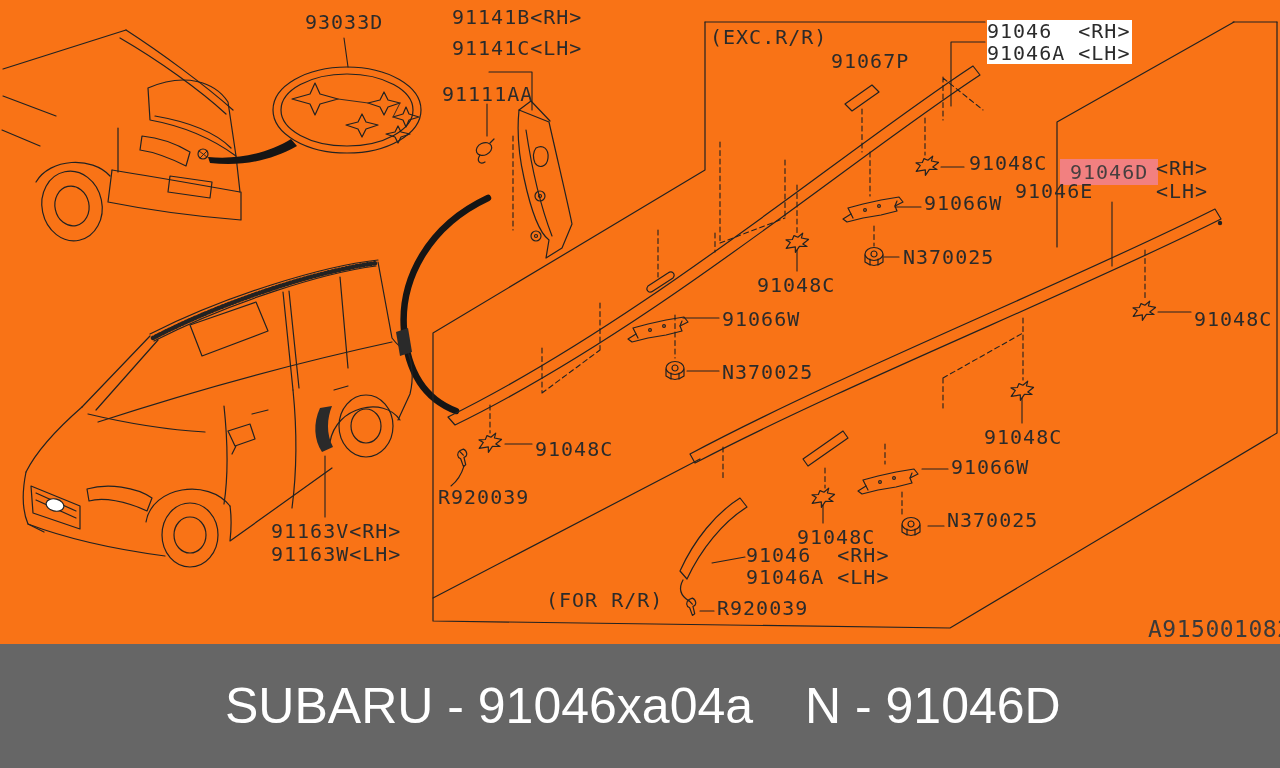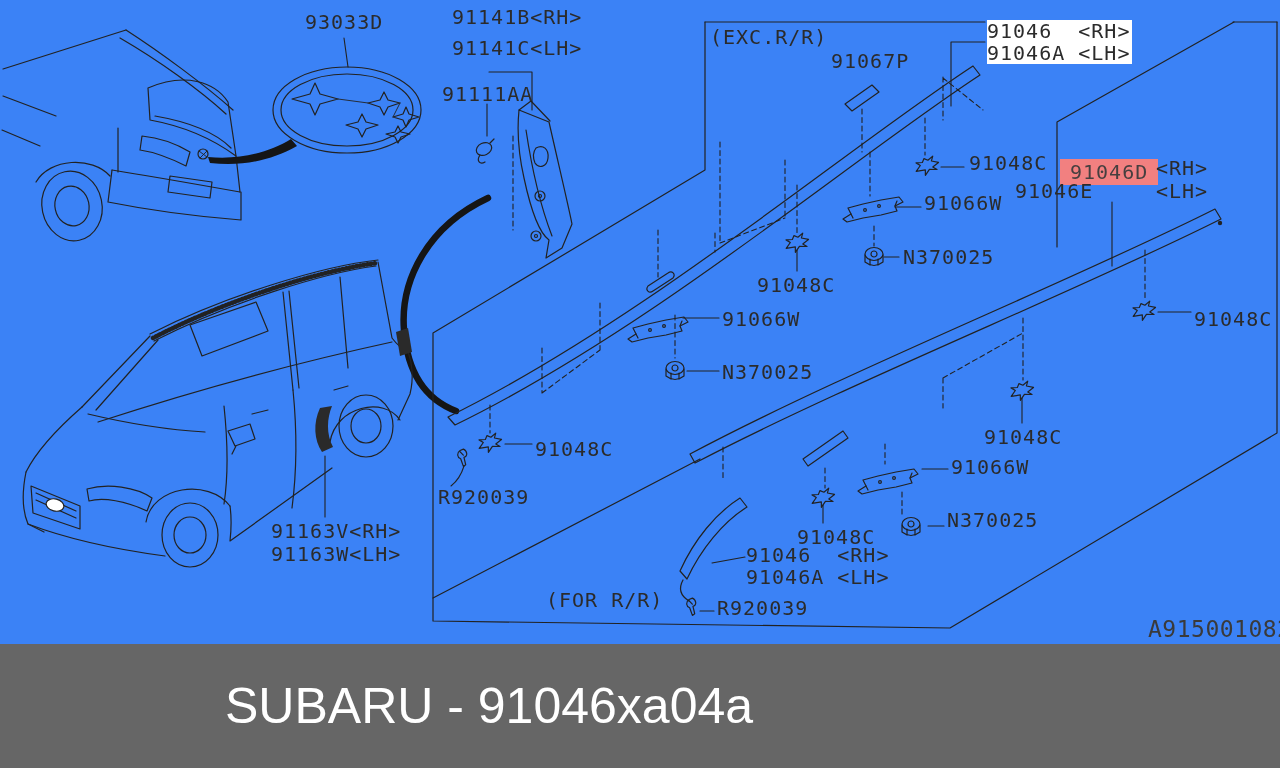--- a/index.html
+++ b/index.html
@@ -1,16 +1,16 @@
 <!DOCTYPE html>
 <html style="--hl: #f28080; --fbg: #666666;"><head>
 <meta charset="utf-8">
 <style>
   html,body{margin:0;padding:0;background:#fff;}
-  #stage{position:relative;width:1280px;height:768px;background:#3b82f6;overflow:hidden;
+  #stage{position:relative;width:1280px;height:768px;background:#f97316;overflow:hidden;
          font-family:"DejaVu Sans Mono",monospace;}
   svg.art{position:absolute;left:0;top:0;}
   .lbl{position:absolute;font-size:20px;line-height:22px;letter-spacing:1px;color:#2b2b2b;
        white-space:pre;}
   .lbl.bg{background:#fff;padding-right:2px;}
   .lbl.small{font-size:23px;line-height:19px;color:#3a3a3a;letter-spacing:0.5px;}
   .hlbox{position:absolute;left:1060px;top:159px;width:98px;height:26px;background:var(--hl,#f28080);
          display:flex;align-items:center;}
   .hlbox .lblin{font-size:20px;letter-spacing:1px;color:#463f3f;padding-left:10px;white-space:pre;}
   #footer{position:absolute;left:0;top:644px;width:1280px;height:141px;background:var(--fbg,#666666);}
@@ -240,15 +240,16 @@
 <div class="lbl" style="left:797px;top:526px">91048C</div>
 <div class="lbl" style="left:746px;top:544px">91046  &lt;RH&gt;</div>
 <div class="lbl" style="left:746px;top:566px">91046A &lt;LH&gt;</div>
 <div class="lbl" style="left:717px;top:597px">R920039</div>
 <div class="lbl" style="left:271px;top:520px">91163V&lt;RH&gt;</div>
 <div class="lbl" style="left:271px;top:543px">91163W&lt;LH&gt;</div>
 <div class="lbl small" style="left:1148px;top:620px">A915001082</div>
 
 <div id="footer">
   <span class="ftxt" id="f-left">SUBARU - 91046xa04a</span>
+  <span class="ftxt" id="f-right">N - 91046D</span>
 </div>
 
 </div>
 
 </body></html>

